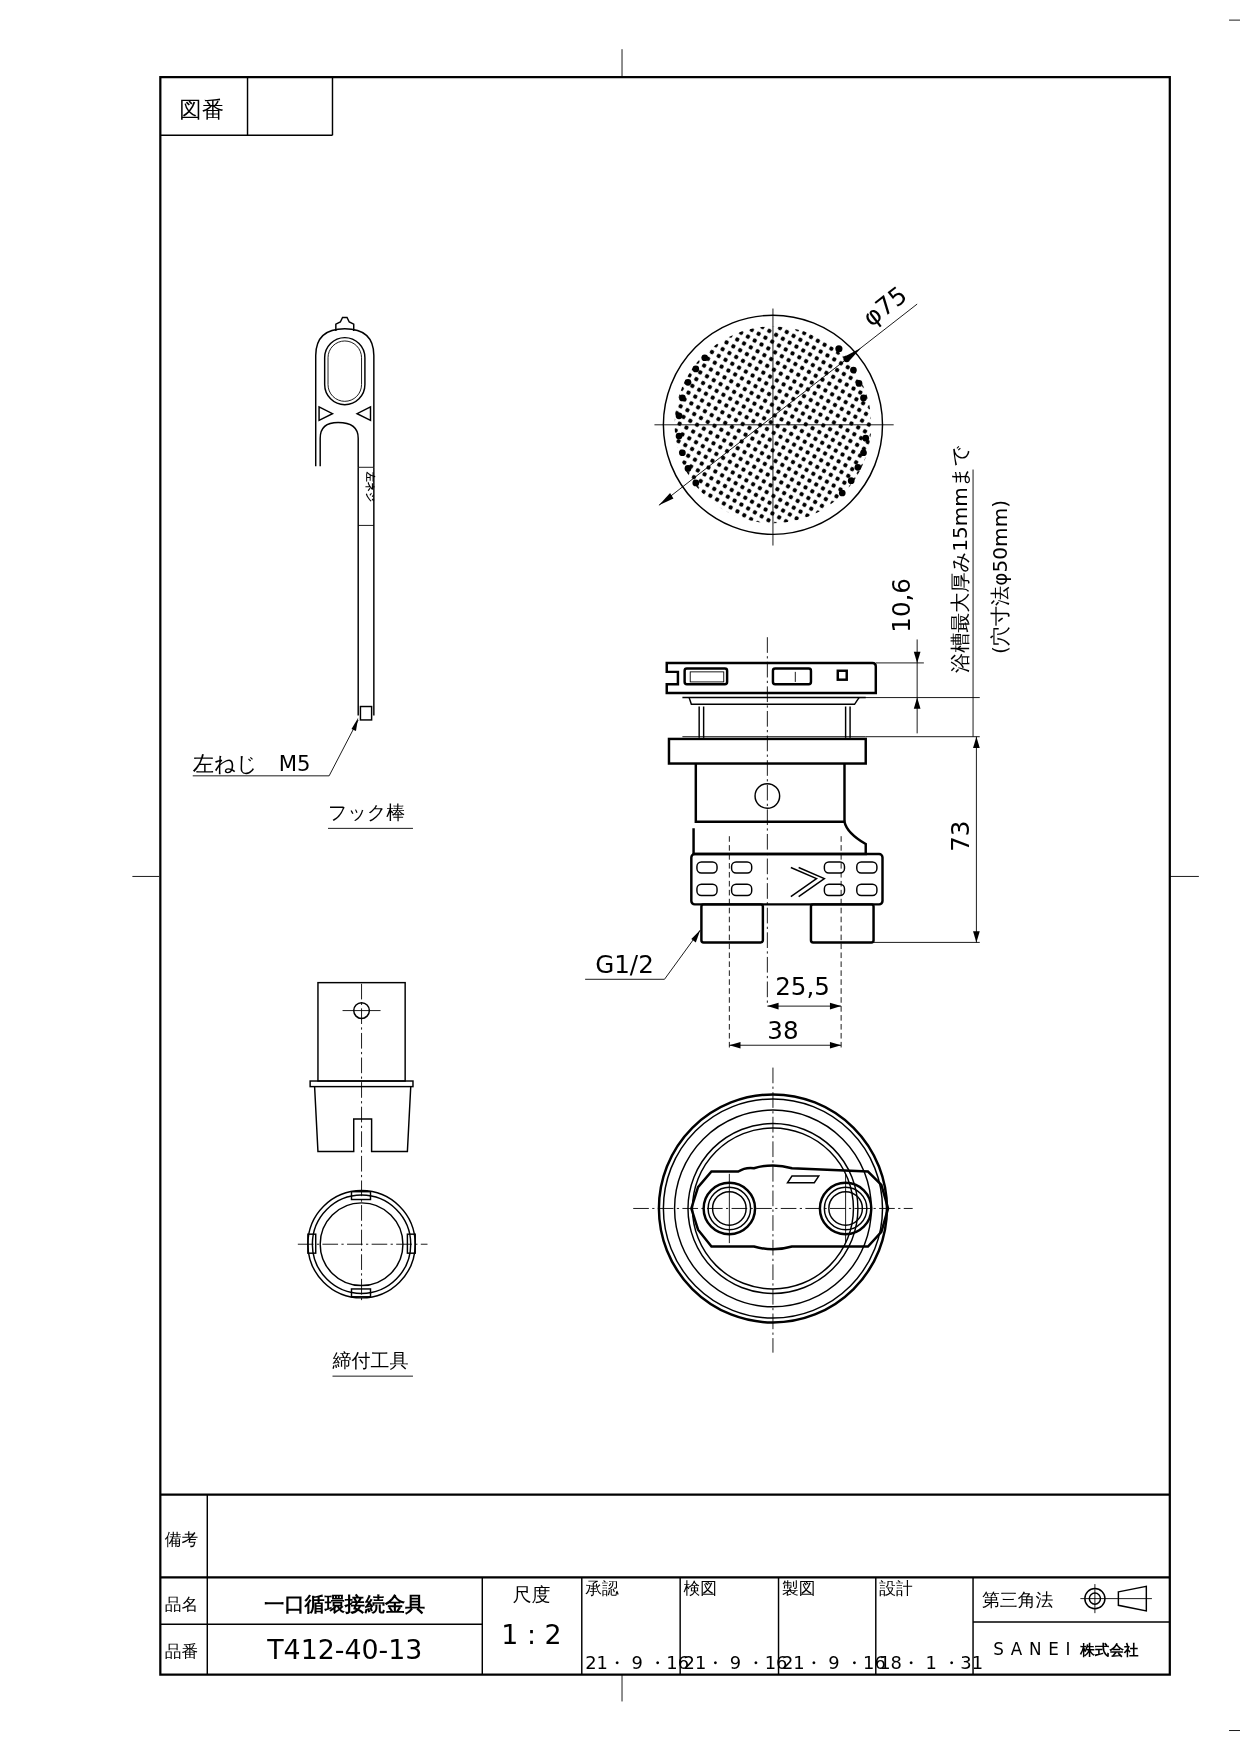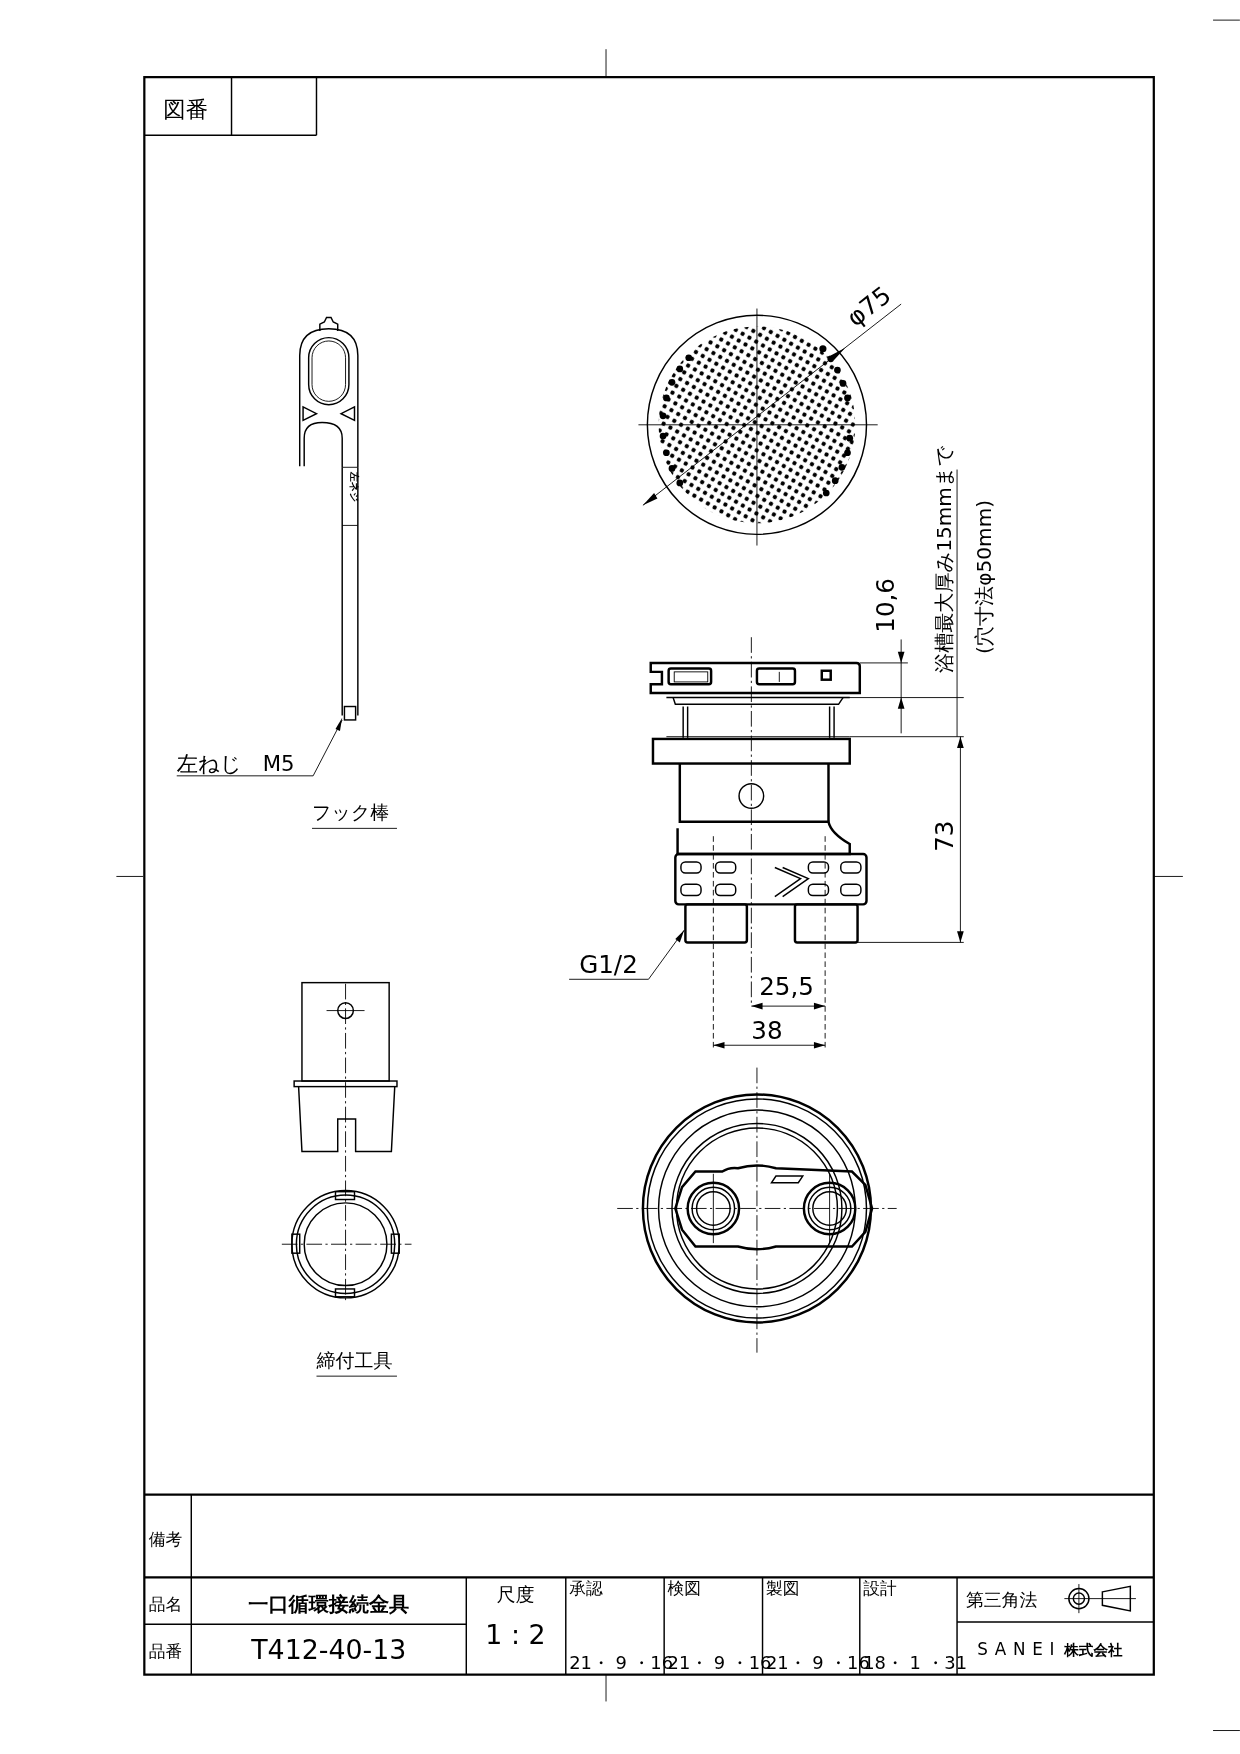--- a/index.html
+++ b/index.html
@@ -1,17 +1,17 @@
 <!DOCTYPE html>
 <html><head>
 <meta charset="utf-8">
 <style>
   html, body { margin: 0; padding: 0; background: #ffffff; }
   body { width: 1240px; height: 1754px; position: relative; overflow: hidden; font-family: "DejaVu Sans", sans-serif; }
-  #sheet { position: absolute; left: 0; top: 0; width: 1046px; height: 1754px; }
+  #sheet { position: absolute; left: 16px; top: 0; width: 1046px; height: 1754px; }
   svg text { font-family: "DejaVu Sans", sans-serif; fill: #000; }
   .ln { stroke: #000; fill: none; }
   .thin { stroke-width: 0.8; }
   .med { stroke-width: 1.3; }
   .thick { stroke-width: 2.2; }
   .border { stroke-width: 2; }
   .center { stroke-dasharray: 14 3 2 3; stroke-width: 0.8; }
   .hidden { stroke-dasharray: 5 3; stroke-width: 0.8; }
   .lbl { font-size: 17px; }
   .dim { font-size: 22px; font-family: "DejaVu Sans", sans-serif; }

